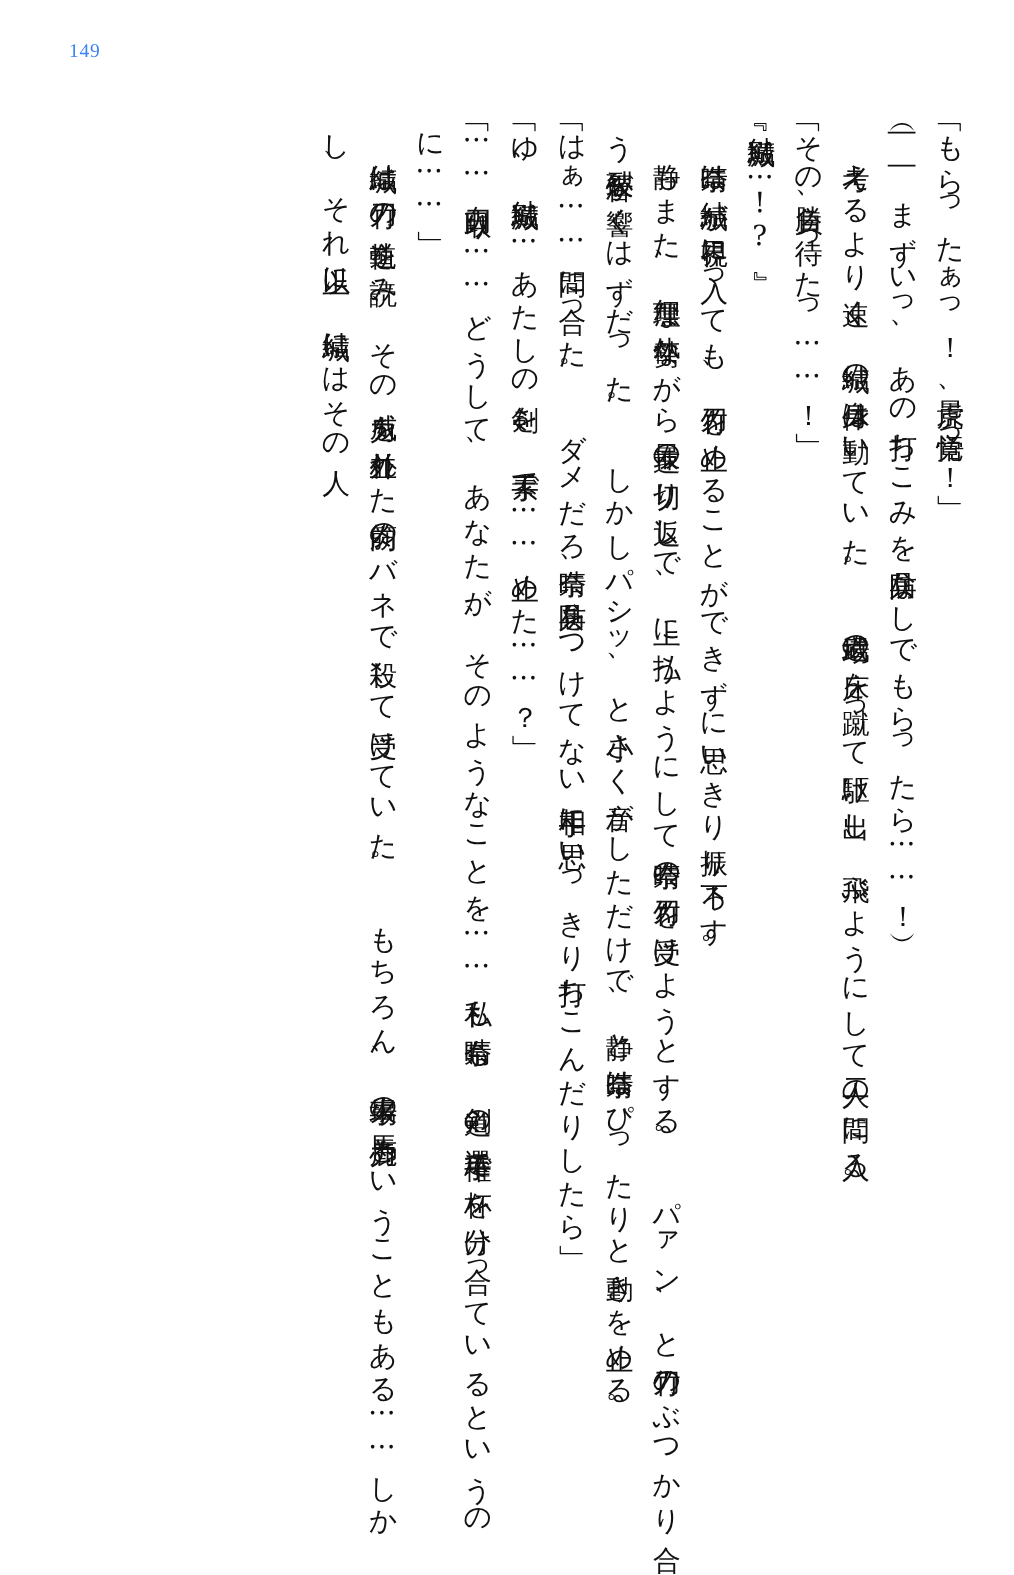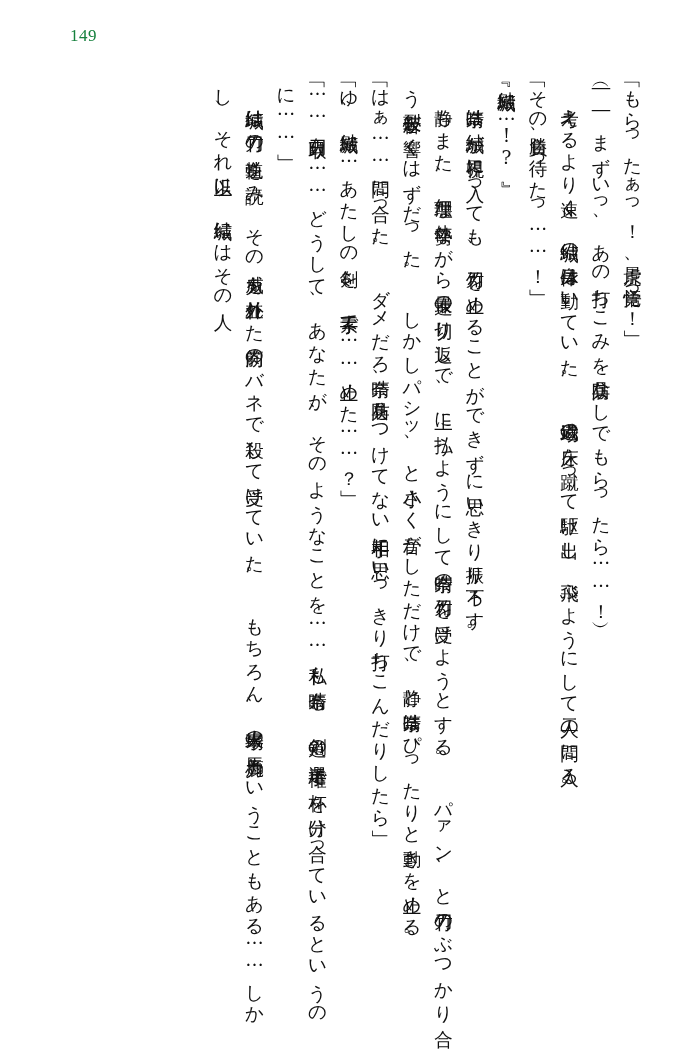--- a/index.html
+++ b/index.html
@@ -15,23 +15,23 @@
     position: relative;
     width: 676px;
     height: 1050px;
     background: #ffffff;
     overflow: hidden;
     box-sizing: border-box;
   }
   .page-number {
     position: absolute;
     top: 26px;
-    left: 70px;
-    font-size: 17px;
-    color: #15803d;
+    left: 46px;
+    font-size: 13px;
+    color: #3b82f6;
     letter-spacing: 0.5px;
     font-family: "Liberation Serif", "DejaVu Serif", serif;
   }
   .text-body {
     position: absolute;
     top: 76px;
     left: 28px;
     width: 620px;
     height: 940px;
     writing-mode: vertical-rl;

